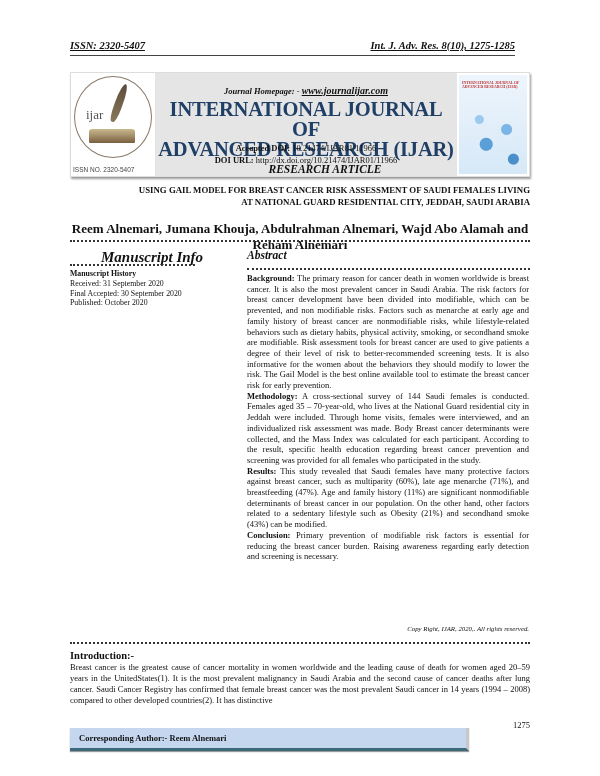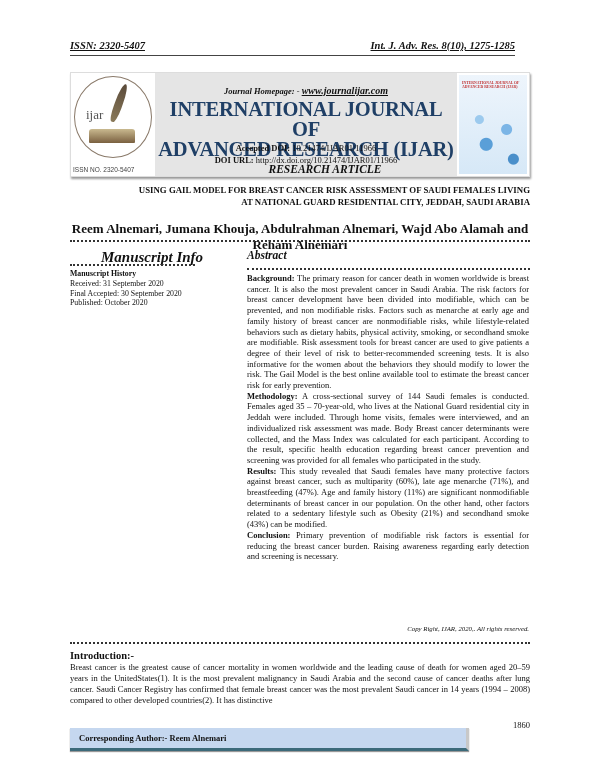--- a/index.html
+++ b/index.html
@@ -142,13 +142,13 @@
 <div class="abs copyright">Copy Right, IJAR, 2020,. All rights reserved.</div>
 
 <div class="abs dotline" style="left:70px; top:640px; width:460px;"></div>
 
 <div class="abs intro-head">Introduction:-</div>
 <div class="abs intro-body">Breast cancer is the greatest cause of cancer mortality in women worldwide and the leading cause of death for women aged 20–59 years in the UnitedStates(1). It is the most prevalent malignancy in Saudi Arabia and the second cause of cancer deaths after lung cancer. Saudi Cancer Registry has confirmed that female breast cancer was the most prevalent Saudi cancer in 14 years (1994 – 2008) compared to other developed countries(2). It has distinctive</div>
 
 <div class="abs corr-box">
   <div class="corr-text">Corresponding Author:- Reem Alnemari</div>
 </div>
-<div class="abs page-number">1860</div>
+<div class="abs page-number">1275</div>
 
 </body></html>

